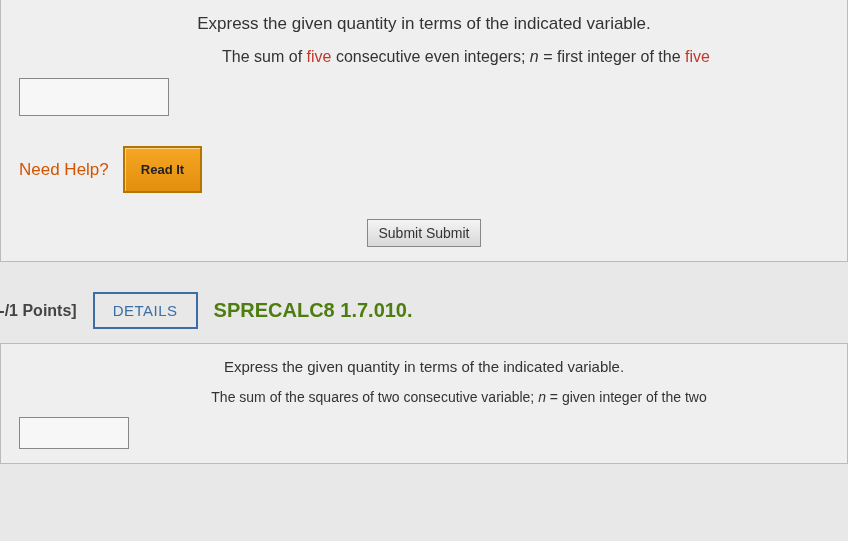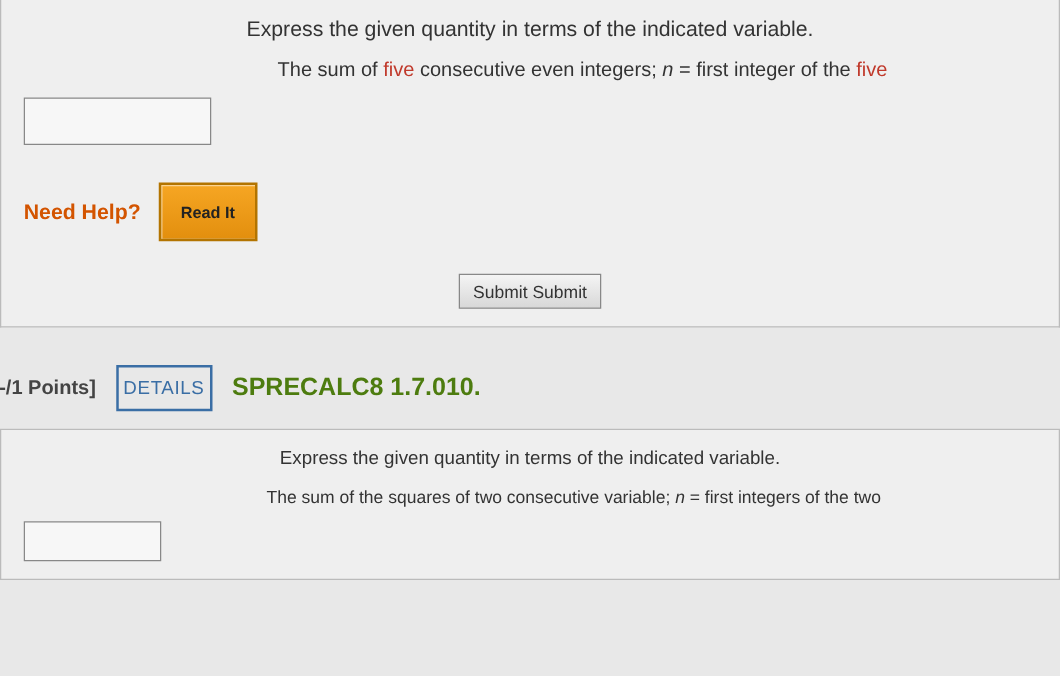--- a/index.html
+++ b/index.html
@@ -42,21 +42,21 @@
       display: block;
     }
     .help-row {
       display: flex;
       align-items: center;
       gap: 14px;
       margin-bottom: 26px;
     }
     .need-help {
       color: #d35400;
-      font-weight: bold;
+      font-weight: normal;
       font-size: 17px;
     }
     .readit-btn {
       background: linear-gradient(#f6a623, #e38f0e);
       border: 2px solid #b37400;
       color: #222;
       font-size: 13px;
       font-weight: bold;
       padding: 14px 16px;
       cursor: pointer;
@@ -80,21 +80,21 @@
     .points {
       font-weight: bold;
       font-size: 16px;
       color: #444;
     }
     .outline-btn {
       border: 2px solid #3a6ea5;
       background: transparent;
       color: #3a6ea5;
       font-size: 15px;
-      padding: 8px 4px;
+      padding: 8px 18px;
       cursor: pointer;
       letter-spacing: 0.5px;
     }
     .ref {
       font-size: 20px;
       color: #4d7c0f;
       font-weight: bold;
     }
     .q2 {
       border: 1px solid #bbb;
@@ -123,16 +123,16 @@
 
 <div class="header-row">
   <span class="points">[-/1 Points]</span>
   <button class="outline-btn">DETAILS</button>
   <span class="ref">SPRECALC8 1.7.010.</span>
 </div>
 
 <div class="q2">
   <div class="prompt">Express the given quantity in terms of the indicated variable.</div>
   <div class="subprompt">
-    <span>The sum of the squares of two consecutive variable;  </span><span class="ital">n</span><span> = first integers of the two</span>
+    <span>The sum of the squares of two consecutive variable;  </span><span class="ital">n</span><span> = given integer of the two</span>
   </div>
   <input type="text" class="answer-input" value="" style="">
 </div>
 
 </body></html>

